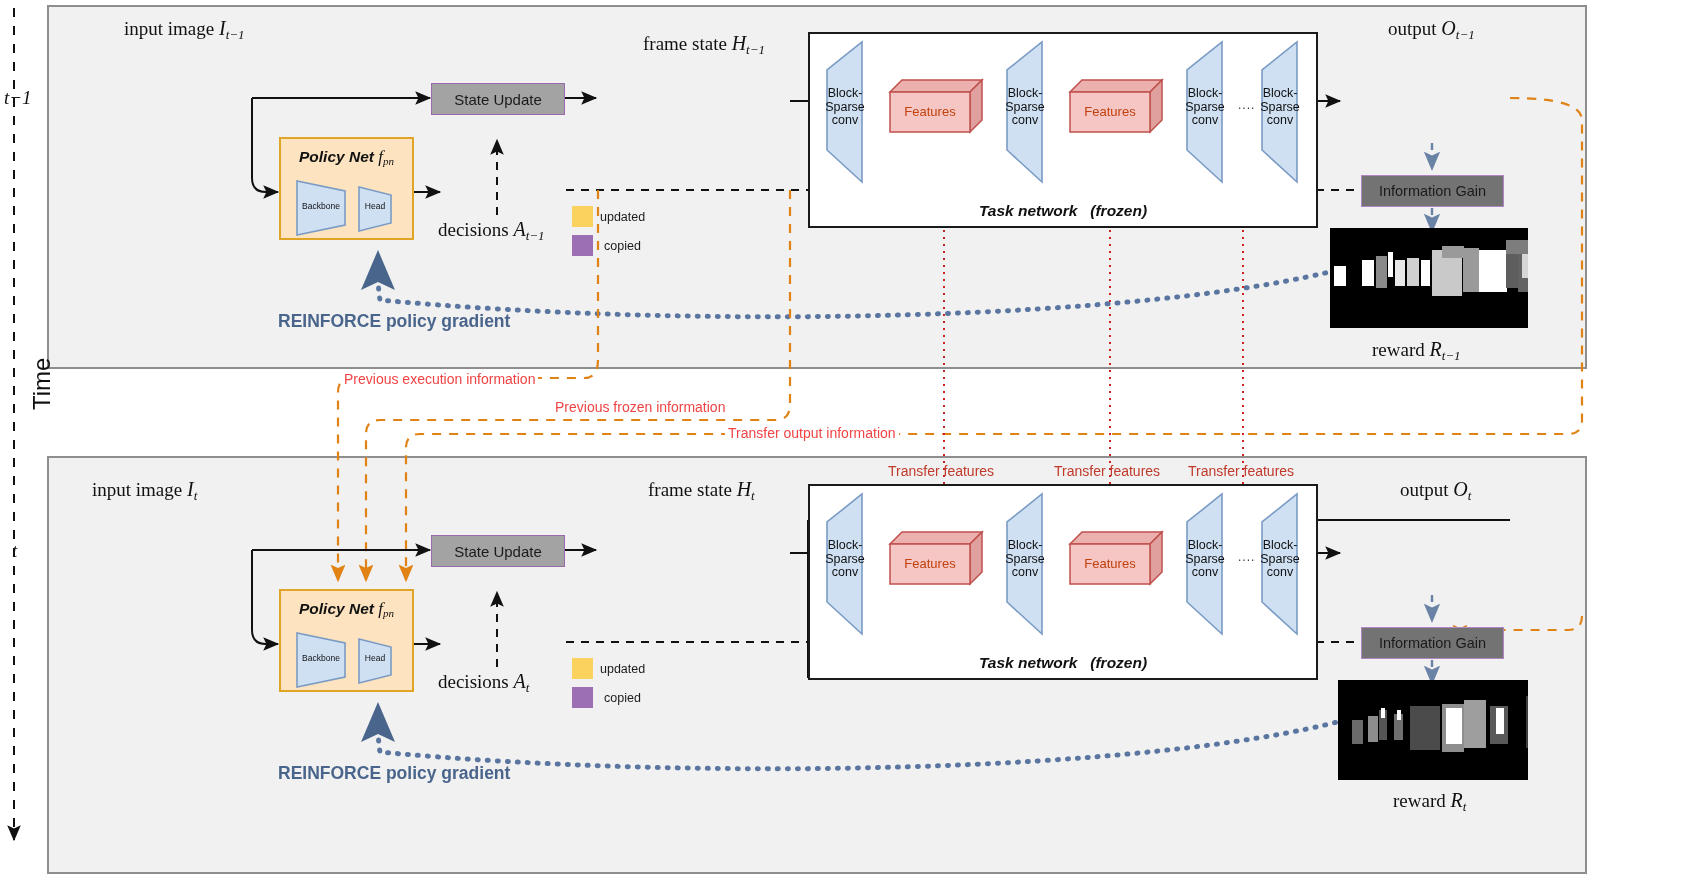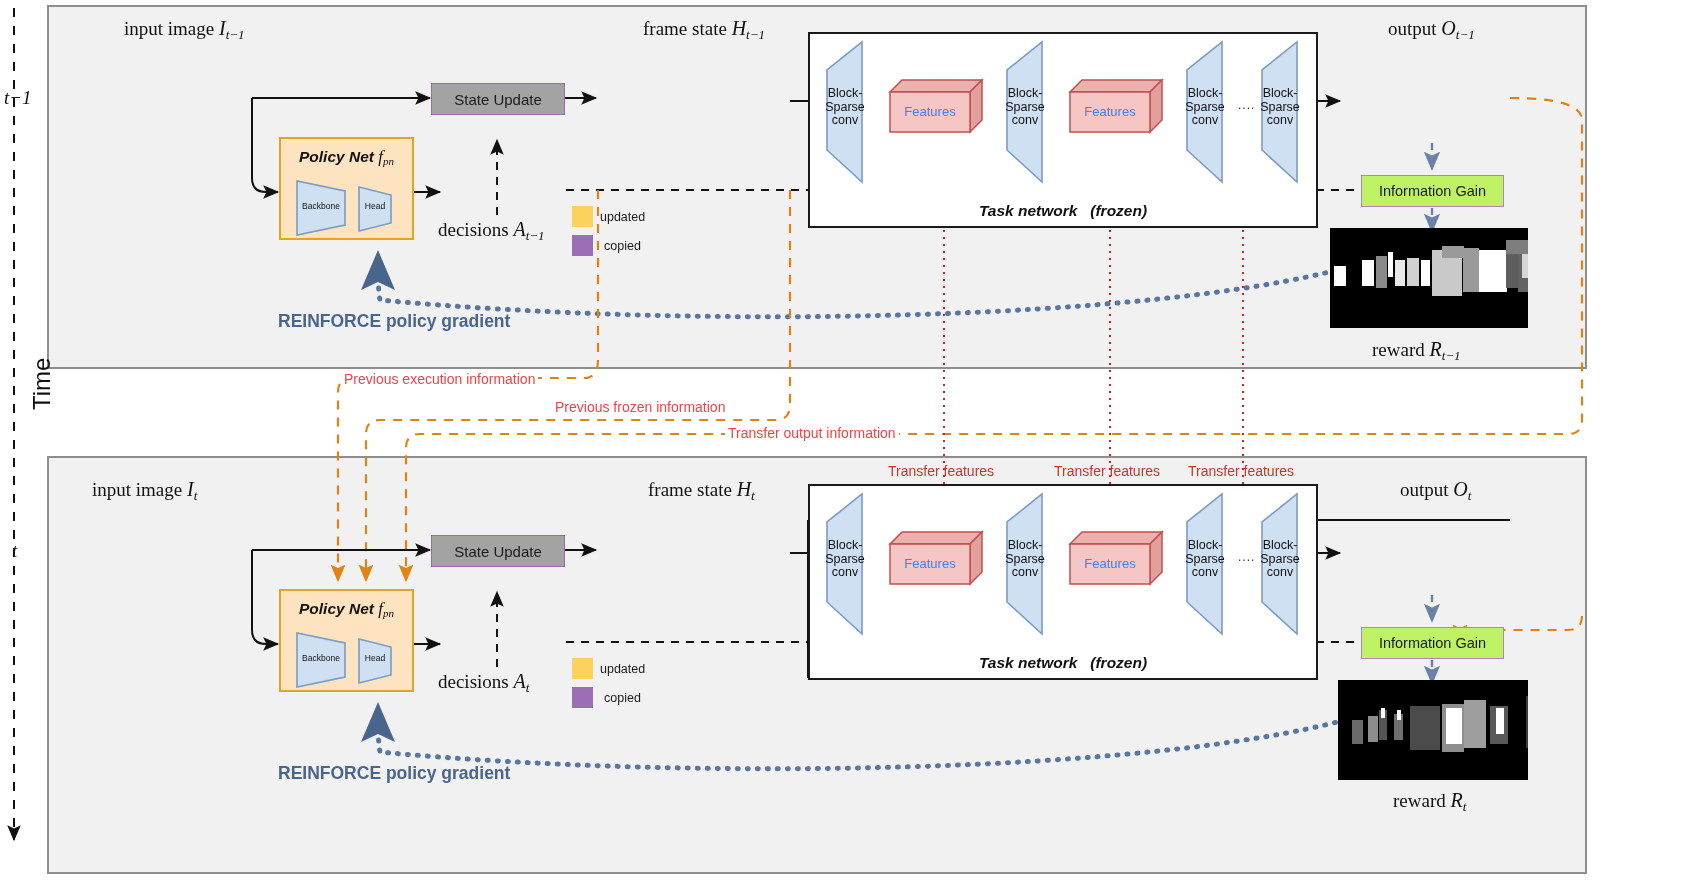--- a/index.html
+++ b/index.html
@@ -8,40 +8,40 @@
   #root{position:absolute;left:0;top:0;width:1686px;height:880px;}
   svg.layer{position:absolute;left:0;top:0;width:1686px;height:880px;overflow:visible;}
   .panel{position:absolute;background:#f1f1f1;border:2px solid #8e8e8e;box-sizing:border-box;}
   .mth{font-family:"Liberation Serif",serif;font-size:19px;color:#111;white-space:nowrap;}
   .sub{font-size:13px;vertical-align:-0.28em;font-style:italic;font-family:"Liberation Serif",serif;}
   .cal{font-family:"Liberation Serif",serif;font-style:italic;font-size:20px;}
   .lbl{position:absolute;white-space:nowrap;}
   .box-state{position:absolute;background:#a3a3a3;border:1.6px solid #9b6aae;
       display:flex;align-items:center;justify-content:center;
       font-size:15px;color:#1b1b1b;box-sizing:border-box;}
-  .box-ig{position:absolute;background:#bef264;border:1.6px solid #b184c4;
+  .box-ig{position:absolute;background:#737373;border:1.6px solid #b184c4;
       display:flex;align-items:center;justify-content:center;
       font-size:14.5px;color:#1b1b1b;box-sizing:border-box;}
   .box-policy{position:absolute;background:#fde3c0;border:2px solid #e0a526;box-sizing:border-box;}
   .policy-title{position:absolute;left:0;width:100%;text-align:center;
       font-weight:bold;font-style:italic;font-size:15.5px;color:#111;}
   .tn-box{position:absolute;background:#ffffff;border:2px solid #1a1a1a;box-sizing:border-box;}
   .tn-label{position:absolute;width:100%;text-align:center;font-weight:bold;
       font-style:italic;font-size:15.5px;color:#111;}
   .rimg{position:absolute;background:#000;overflow:hidden;}
   .rimg i{position:absolute;display:block;}
   .legend-sw{position:absolute;width:21px;height:21px;}
   .legend-tx{position:absolute;font-size:12.5px;color:#1b1b1b;}
   .tf-lab{position:absolute;font-size:14px;color:#c0392b;white-space:nowrap;}
   .orange-lab{position:absolute;font-size:14px;color:#ef4444;white-space:nowrap;
       background:#ffffff;padding:0 3px;}
   .rf-lab{position:absolute;font-size:17.5px;font-weight:bold;color:#4a658c;white-space:nowrap;}
   .bs-txt{position:absolute;text-align:center;font-size:12.5px;line-height:1.08;color:#111;
       white-space:pre-line;}
-  .ft-txt{position:absolute;text-align:center;font-size:13px;color:#3b82f6;white-space:nowrap;}
+  .ft-txt{position:absolute;text-align:center;font-size:13px;color:#c2410c;white-space:nowrap;}
   .dots{position:absolute;font-size:12px;color:#333;letter-spacing:1px;}
   .timelab{position:absolute;font-size:24px;color:#111;
       transform-origin:0 0;transform:rotate(-90deg);font-family:"Liberation Sans",sans-serif;}
   .tick{position:absolute;font-family:"Liberation Serif",serif;font-style:italic;
       font-size:19px;color:#111;white-space:nowrap;}
 </style>
 </head>
 <body>
 
 <div id="root">
@@ -135,21 +135,21 @@
 
   <div class="timelab" style="left:28px;top:410px;">Time</div>
   <div class="tick" style="left:4px;top:87px;">t−1</div>
   <div class="tick" style="left:12px;top:540px;">t</div>
 
   <div class="lbl mth" style="left:92px;top:17px;margin-left:32px;">
     <span>input image</span>
     <span class="cal">I</span><span class="sub">t−1</span>
   </div>
 
-  <div class="lbl mth" style="left:643px;top:17px;">
+  <div class="lbl mth" style="left:643px;top:32px;">
     <span>frame state</span>
     <span class="cal">H</span><span class="sub">t−1</span>
   </div>
 
   <div class="lbl mth" style="left:1388px;top:17px;">
     <span>output</span>
     <span class="cal">O</span><span class="sub">t−1</span>
   </div>
 
   <div class="box-state" style="left:431px;top:83px;width:134px;height:32px;">State Update</div>

